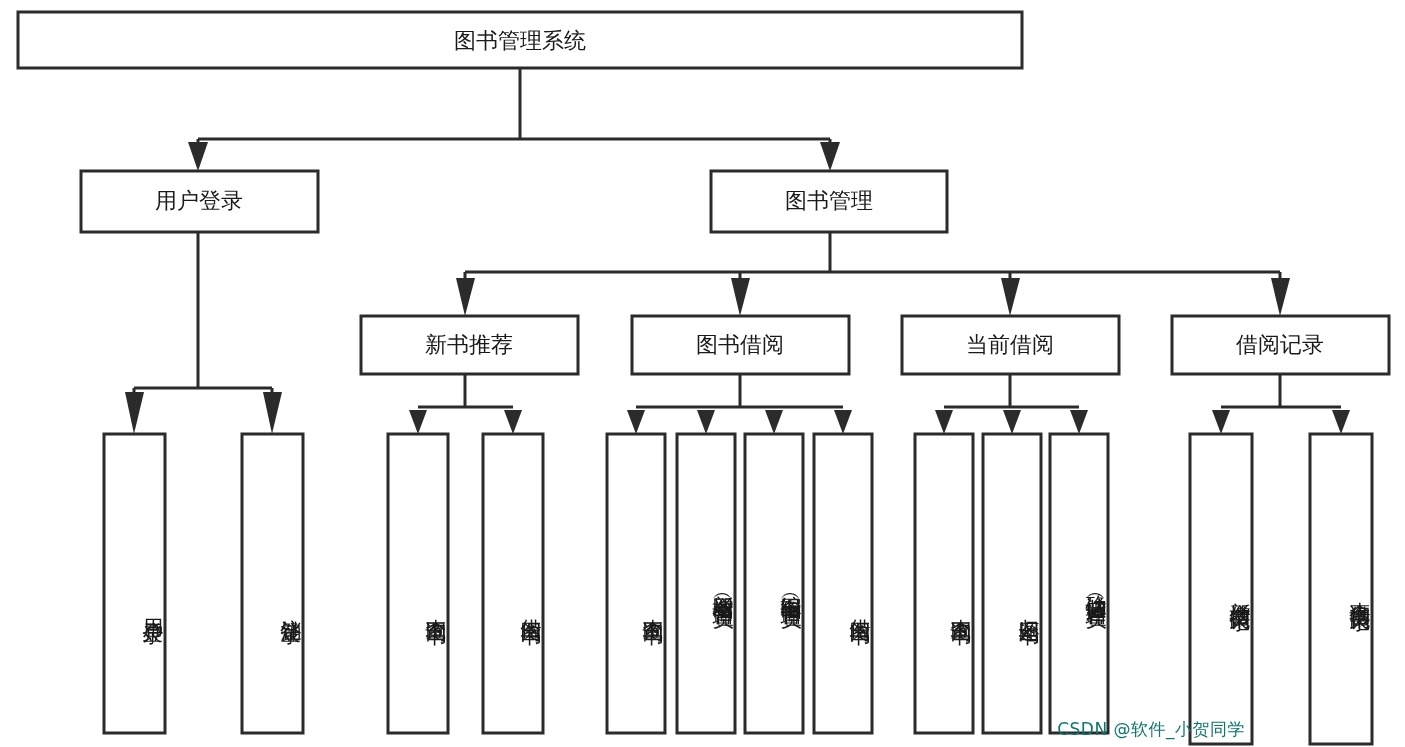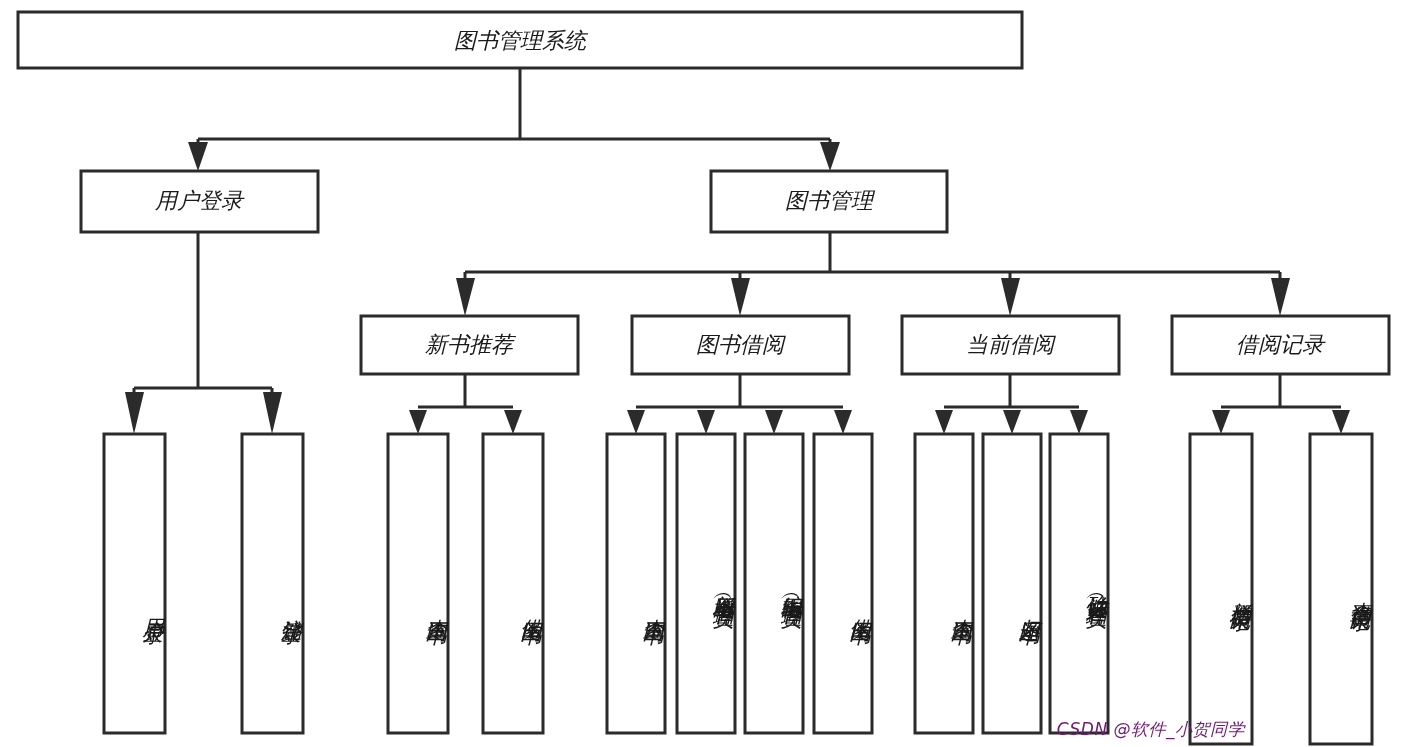--- a/index.html
+++ b/index.html
@@ -11,21 +11,20 @@
     width: 1405px;
     height: 747px;
     overflow: hidden;
     font-family: "DejaVu Sans", "Liberation Sans", sans-serif;
   }
   #diagram-root {
     position: relative;
     width: 1253px;
     height: 747px;
     background: #ffffff;
-    font-style: italic;
   }
   svg#tree-svg {
     position: absolute;
     left: 0;
     top: 0;
     width: 1405px;
     height: 747px;
     display: block;
   }
   .node-box {
@@ -65,21 +64,21 @@
     display: flex;
     align-items: flex-start;
     justify-content: center;
   }
   .watermark {
     position: absolute;
     right: 8px;
     bottom: 6px;
     font-family: "DejaVu Sans", "Liberation Sans", sans-serif;
     font-size: 17px;
-    color: #701a75;
+    color: #0f766e;
     white-space: nowrap;
     letter-spacing: 0.5px;
     margin-top: 36px;
   }
 </style>
 </head>
 <body>
 
 <div id="diagram-root">
 

